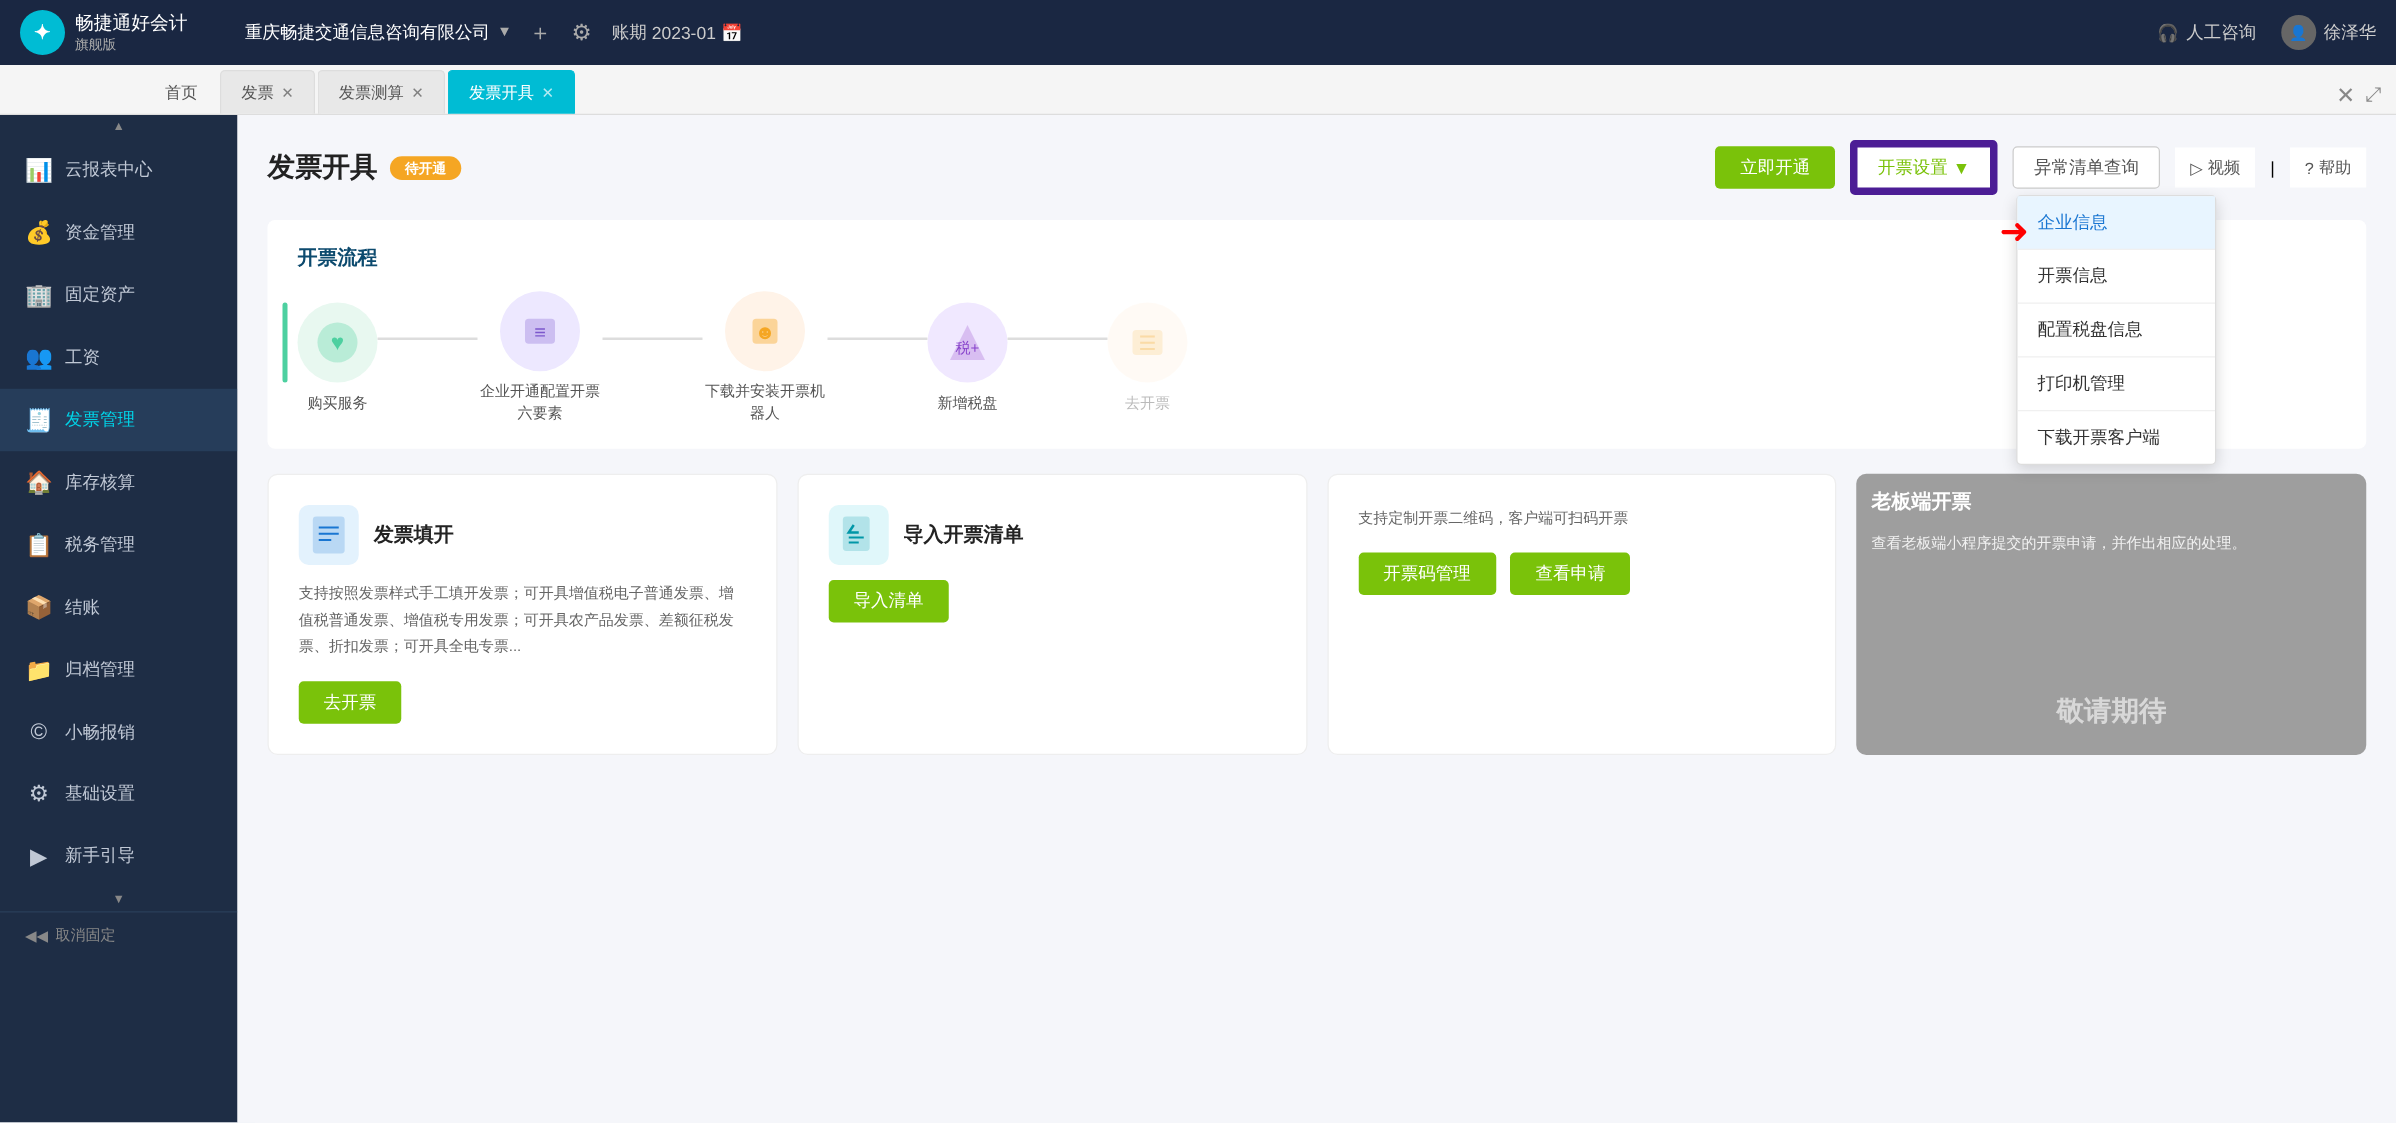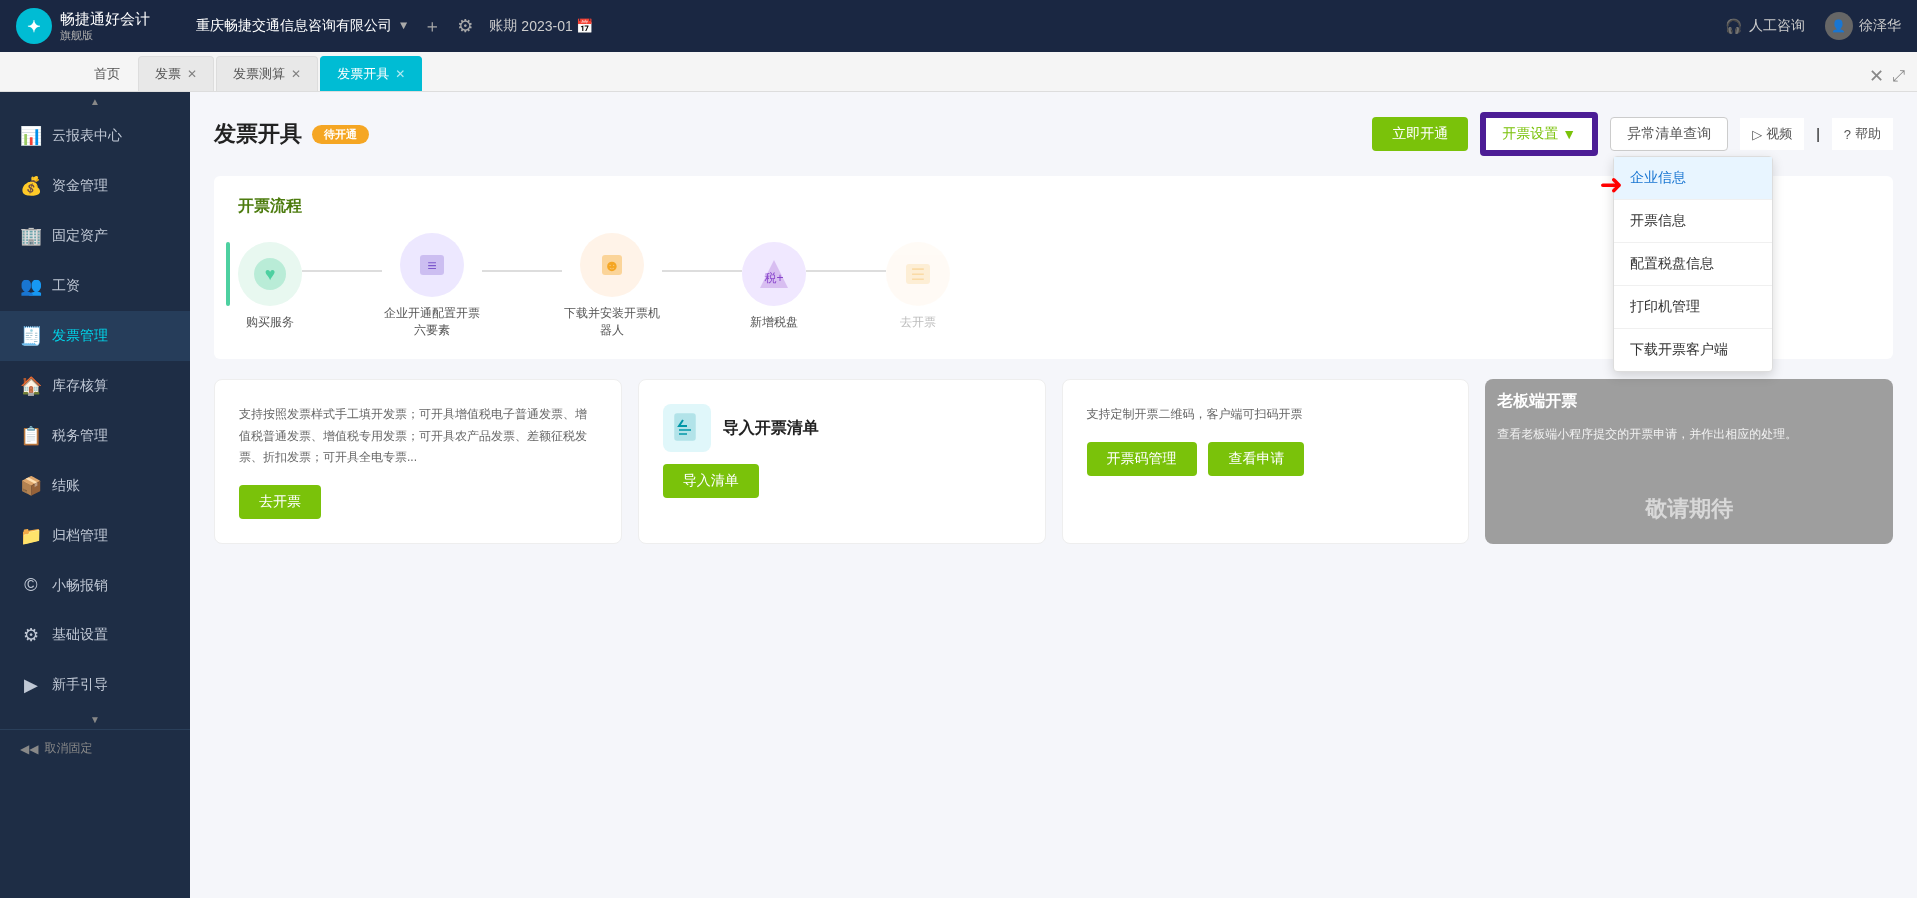--- a/index.html
+++ b/index.html
@@ -52,21 +52,21 @@
     }
     .header-right .user-info { display: flex; align-items: center; gap: 6px; }
     .avatar { width: 28px; height: 28px; background: #666; border-radius: 50%; display: flex; align-items: center; justify-content: center; color: white; font-size: 12px; }
 
     
     .tab-bar {
       height: 40px;
       background: #f5f5f5;
       display: flex;
       align-items: flex-end;
-      padding-left: 78px;
+      padding-left: 116px;
       border-bottom: 1px solid #ddd;
       position: relative;
     }
     .tab {
       padding: 8px 16px;
       font-size: 13px;
       cursor: pointer;
       background: #e8e8e8;
       border-radius: 4px 4px 0 0;
       margin-right: 2px;
@@ -156,21 +156,21 @@
       padding: 7px 16px; border-radius: 4px; cursor: pointer; font-size: 14px;
     }
     .btn-video {
       background: white; color: #555; border: none;
       padding: 7px 12px; cursor: pointer; font-size: 13px;
       display: flex; align-items: center; gap: 4px;
     }
 
     
     .section-title {
-      font-size: 16px; font-weight: bold; color: #4d7c0f; margin-bottom: 16px;
+      font-size: 16px; font-weight: bold; color: #0c4a6e; margin-bottom: 16px;
     }
     .flow-section {
       background: white; border-radius: 6px; padding: 20px 24px; margin-bottom: 20px;
     }
     .flow-steps {
       display: flex; align-items: center; gap: 0;
     }
     .flow-step-icon {
       width: 64px; height: 64px; border-radius: 50%;
       display: flex; align-items: center; justify-content: center;
@@ -486,20 +486,31 @@
             <div class="flow-step-label">去开票</div>
           </div>
 
         </div>
       </div>
 
       <div class="methods-section">
         <div class="methods-grid">
 
           <div class="method-card">
+            <div class="method-header">
+              <div class="method-icon method-icon-blue">
+                <svg width="32" height="32" viewBox="0 0 32 32">
+                    <rect x="4" y="2" width="24" height="28" rx="2" fill="#1976d2" opacity="0.2" stroke="#1976d2" stroke-width="1.5"></rect>
+                    <line x1="8" y1="10" x2="24" y2="10" stroke="#1976d2" stroke-width="1.5"></line>
+                    <line x1="8" y1="15" x2="24" y2="15" stroke="#1976d2" stroke-width="1.5"></line>
+                    <line x1="8" y1="20" x2="18" y2="20" stroke="#1976d2" stroke-width="1.5"></line>
+                  </svg>
+              </div>
+              <span class="method-title">发票填开</span>
+            </div>
             <div class="method-desc">支持按照发票样式手工填开发票；可开具增值税电子普通发票、增值税普通发票、增值税专用发票；可开具农产品发票、差额征税发票、折扣发票；可开具全电专票...</div>
             <button class="method-btn">去开票</button>
           </div>
 
           <div class="method-card">
             <div class="method-header">
               <div class="method-icon method-icon-teal">
                 <svg width="32" height="32" viewBox="0 0 32 32">
                     <rect x="4" y="2" width="20" height="26" rx="2" fill="#0097a7" opacity="0.2" stroke="#0097a7" stroke-width="1.5"></rect>
                     <polyline points="12,8 8,14 16,14" fill="none" stroke="#0097a7" stroke-width="2"></polyline>

